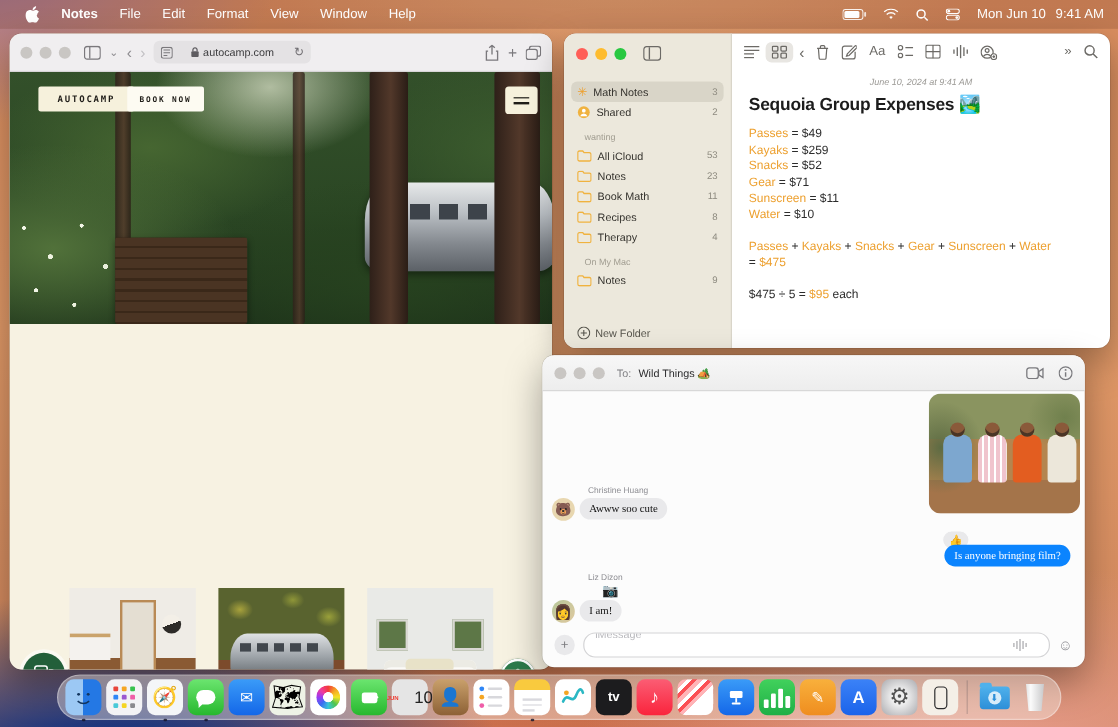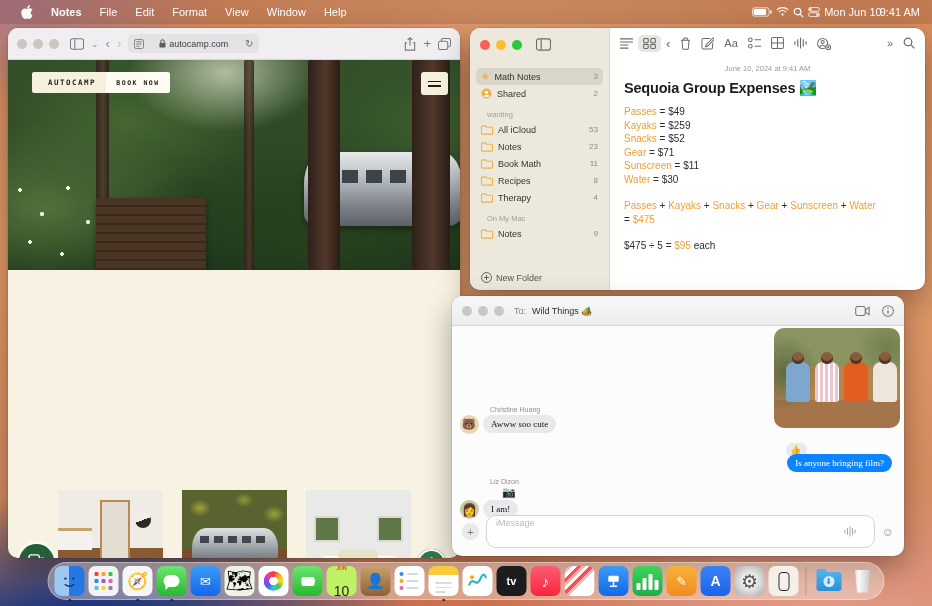--- a/index.html
+++ b/index.html
@@ -20,21 +20,21 @@
   .dim .tl { background:#c9c6c3 !important; }
   svg { display:block; }
 
   
   #menubar { position:absolute; top:0; left:0; right:0; height:24px;
     background:rgba(110,55,35,.22); display:flex; align-items:center;
     color:#fff; font-size:11px; padding:0 12px; }
   #menubar .mi { padding:0 9px; }
   #menubar .app { font-weight:bold; }
   #menubar .spacer { flex:1; }
-  #menubar .status { display:flex; align-items:center; gap:4px; }
+  #menubar .status { display:flex; align-items:center; gap:14px; }
 
   
   #safari { left:8px; top:28px; width:452px; height:530px; background:#f7f2e2; overflow:hidden; }
   #safari .toolbar { height:32px; background:#f0eef0; border-bottom:1px solid #d7d5d7;
     display:flex; align-items:center; padding:0 9px; gap:7px; color:#6f6d71; }
   #safari .tl-group { display:flex; gap:6px; margin-right:4px; }
   .urlbar { flex:1; max-width:185px; height:19px; background:#e4e2e4; border-radius:5px;
     display:flex; align-items:center; justify-content:center; gap:3px; font-size:9px; color:#3c3c3e; position:relative; }
   .urlbar .reader { position:absolute; left:6px; }
   .urlbar .reload { position:absolute; right:6px; font-size:10px; color:#6f6d71; }
@@ -111,21 +111,21 @@
   .srow.sel { background:#d9d5c8; }
   .srow .cnt { margin-left:auto; font-size:8px; color:#8d8a7f; }
   .shead { font-size:7.5px; color:#a29e92; padding:8px 11px 2px; }
   #new-folder { position:absolute; bottom:7px; left:11px; display:flex; gap:4px; align-items:center; font-size:9px; color:#56544c; }
   #notes-main { flex:1; position:relative; }
   #notes-toolbar { height:30px; display:flex; align-items:center; gap:10px; padding:0 10px; color:#6c6a66; }
   #notes-toolbar .grp { display:flex; gap:10px; align-items:center; }
   .tb-sel { background:#e8e6e2; border-radius:5px; padding:3px 5px; margin:-3px -5px; }
   #notes-toolbar .push { margin-left:auto; }
   #note-body { padding:4px 14px; font-size:10px; color:#2c2c2c; line-height:13.5px; }
-  #note-date { text-align:center; font-size:7.5px; color:#9c9a96; margin-bottom:6px; }
+  #note-date { text-align:center; font-size:7.5px; color:#9c9a96; margin-bottom:6px;font-style:italic; }
   #note-title { font-size:14.5px; font-weight:bold; color:#1c1c1c; margin-bottom:10px; letter-spacing:-.2px; }
   .orange { color:#eda02f; }
   .gap { height:13px; }
 
   
   #messages { left:452px; top:296px; width:452px; height:260px; background:#fcfcfc; overflow:hidden; }
   #msg-head { height:30px; background:linear-gradient(#f7f7f7,#ededed); border-bottom:1px solid #d8d8d8;
     display:flex; align-items:center; padding:0 10px; gap:6px; }
   #msg-head .to { font-size:9px; color:#808084; }
   #msg-head .name { font-size:9px; color:#2c2c2e; }
@@ -140,21 +140,21 @@
   .sender-label { position:absolute; font-size:7px; color:#8e8e93; }
   .avatar { position:absolute; width:19px; height:19px; border-radius:50%; background:#e8d7b0; display:flex; align-items:center; justify-content:center; font-size:11px; overflow:hidden; }
   .bubble { position:absolute; font-size:9px; padding:4px 8px; border-radius:10px;font-family:Liberation Serif, serif; }
   .bubble.in { background:#e9e9eb; color:#111; }
   .bubble.out { background:#0b84fe; color:#fff; }
   #tapback { position:absolute; background:#e9e9eb; border:1.5px solid #fcfcfc; border-radius:10px; font-size:9px; padding:2px 5px; }
   #attach-cam { position:absolute; font-size:11px; }
   #msg-input-row { position:absolute; left:0; right:0; bottom:8px; display:flex; align-items:center; gap:7px; padding:0 10px; }
   #plus-btn { width:17px; height:17px; border-radius:50%; background:#e9e9eb; color:#7a7a7e;
     display:flex; align-items:center; justify-content:center; font-size:11px; }
-  #imsg-field { flex:1; height:33px; border:1px solid #d4d4d6; border-radius:10px; background:#fff;
+  #imsg-field { flex:1; height:21px; border:1px solid #d4d4d6; border-radius:10px; background:#fff;
     font-size:9px; padding:0 24px 17px 9px; color:#333; outline:none; }
   #imsg-field::placeholder { color:#b9b9bd; }
   #wave-icon { position:absolute; right:48px; color:#a8a8ac; }
   #smiley { color:#8e8e93; font-size:12px; }
 
   
   #dock { position:absolute; left:50%; transform:translateX(-50%); bottom:6px; height:38px;
     background:rgba(248,240,235,.4); border:1px solid rgba(255,255,255,.35); border-radius:19px;
     display:flex; align-items:center; padding:0 6px; gap:4px; }
   .dk { width:30px; height:30px; border-radius:7px; position:relative; display:flex; align-items:center; justify-content:center; font-size:17px; }
@@ -169,21 +169,21 @@
   .dk-msg i:after { content:""; position:absolute; left:2px; bottom:-3px; border:3px solid transparent; border-top-color:#fff; border-left-color:#fff; }
   .dk-mail { background:linear-gradient(180deg,#3a9bf8,#1467e8); color:#fff; font-size:13px; }
   .dk-maps { background:#eef3e6; font-size:22px; overflow:hidden; }
   .dk-photos { background:#fff; }
   .dk-photos i { width:20px; height:20px; border-radius:50%; display:block;
     background:conic-gradient(#f23a3a,#f5a623,#f5e223,#4fc44f,#35c6d8,#3a6df2,#9b3af2,#f23a9b,#f23a3a);
     -webkit-mask:radial-gradient(circle, transparent 0 4px, #000 4.5px); mask:radial-gradient(circle, transparent 0 4px, #000 4.5px); }
   .dk-ft { background:linear-gradient(180deg,#6be56f,#27b82e); }
   .dk-ft i { width:13px; height:9px; background:#fff; border-radius:2px; display:block; position:relative; }
   .dk-ft i:after { content:""; position:absolute; right:-5px; top:0.5px; border:4px solid transparent; border-left-color:#fff; }
-  .dk-cal { background:#bef264; flex-direction:column; gap:13px; }
+  .dk-cal { background:#e5e5e5; flex-direction:row; gap:13px; }
   .dk-cal .mon { font-size:5px; color:#ef3b30; font-weight:bold; line-height:6px; margin-top:2px; }
   .dk-cal .day { font-size:14px; color:#222; line-height:15px; font-weight:300; }
   .dk-contacts { background:linear-gradient(180deg,#c9a06b,#8d6136); font-size:15px; }
   .dk-rem { background:#fff; flex-direction:column; align-items:flex-start; padding-left:5px; gap:3px; }
   .dk-rem i { width:4px; height:4px; border-radius:50%; display:block; position:relative; }
   .dk-rem i:after { content:""; position:absolute; left:7px; top:1px; width:12px; height:2px; border-radius:1px; background:#d8d8dc; }
   .dk-notes { background:linear-gradient(180deg,#f9ca3e 0 30%, #fff 30%); flex-direction:column; gap:3px; padding-top:13px; }
   .dk-notes i { width:16px; height:1.5px; background:#d9d9de; display:block; }
   .dk-free { background:#fff; }
   .dk-tv { background:#1c1c1e; color:#fff; font-size:11px; font-weight:bold; }
@@ -507,21 +507,21 @@
       </span>
     </div>
     <div id="note-body">
       <div id="note-date">June 10, 2024 at 9:41 AM</div>
       <div id="note-title">Sequoia Group Expenses 🏞️</div>
       <div class="nline"><span class="orange">Passes</span><span> = $49</span></div>
       <div class="nline"><span class="orange">Kayaks</span><span> = $259</span></div>
       <div class="nline"><span class="orange">Snacks</span><span> = $52</span></div>
       <div class="nline"><span class="orange">Gear</span><span> = $71</span></div>
       <div class="nline"><span class="orange">Sunscreen</span><span> = $11</span></div>
-      <div class="nline"><span class="orange">Water</span><span> = $30</span></div>
+      <div class="nline"><span class="orange">Water</span><span> = $10</span></div>
       <div class="gap"></div>
       <div class="nline"><span class="orange">Passes</span><span> + </span><span class="orange">Kayaks</span><span> + </span><span class="orange">Snacks</span><span> + </span><span class="orange">Gear</span><span> + </span><span class="orange">Sunscreen</span><span> + </span><span class="orange">Water</span></div>
       <div class="nline"><span>= </span><span class="orange">$475</span></div>
       <div class="gap"></div>
       <div class="nline"><span>$475 ÷ 5 =  </span><span class="orange">$95</span><span> each</span></div>
     </div>
   </div>
 </div>
 
 <div id="messages" class="win dim">

